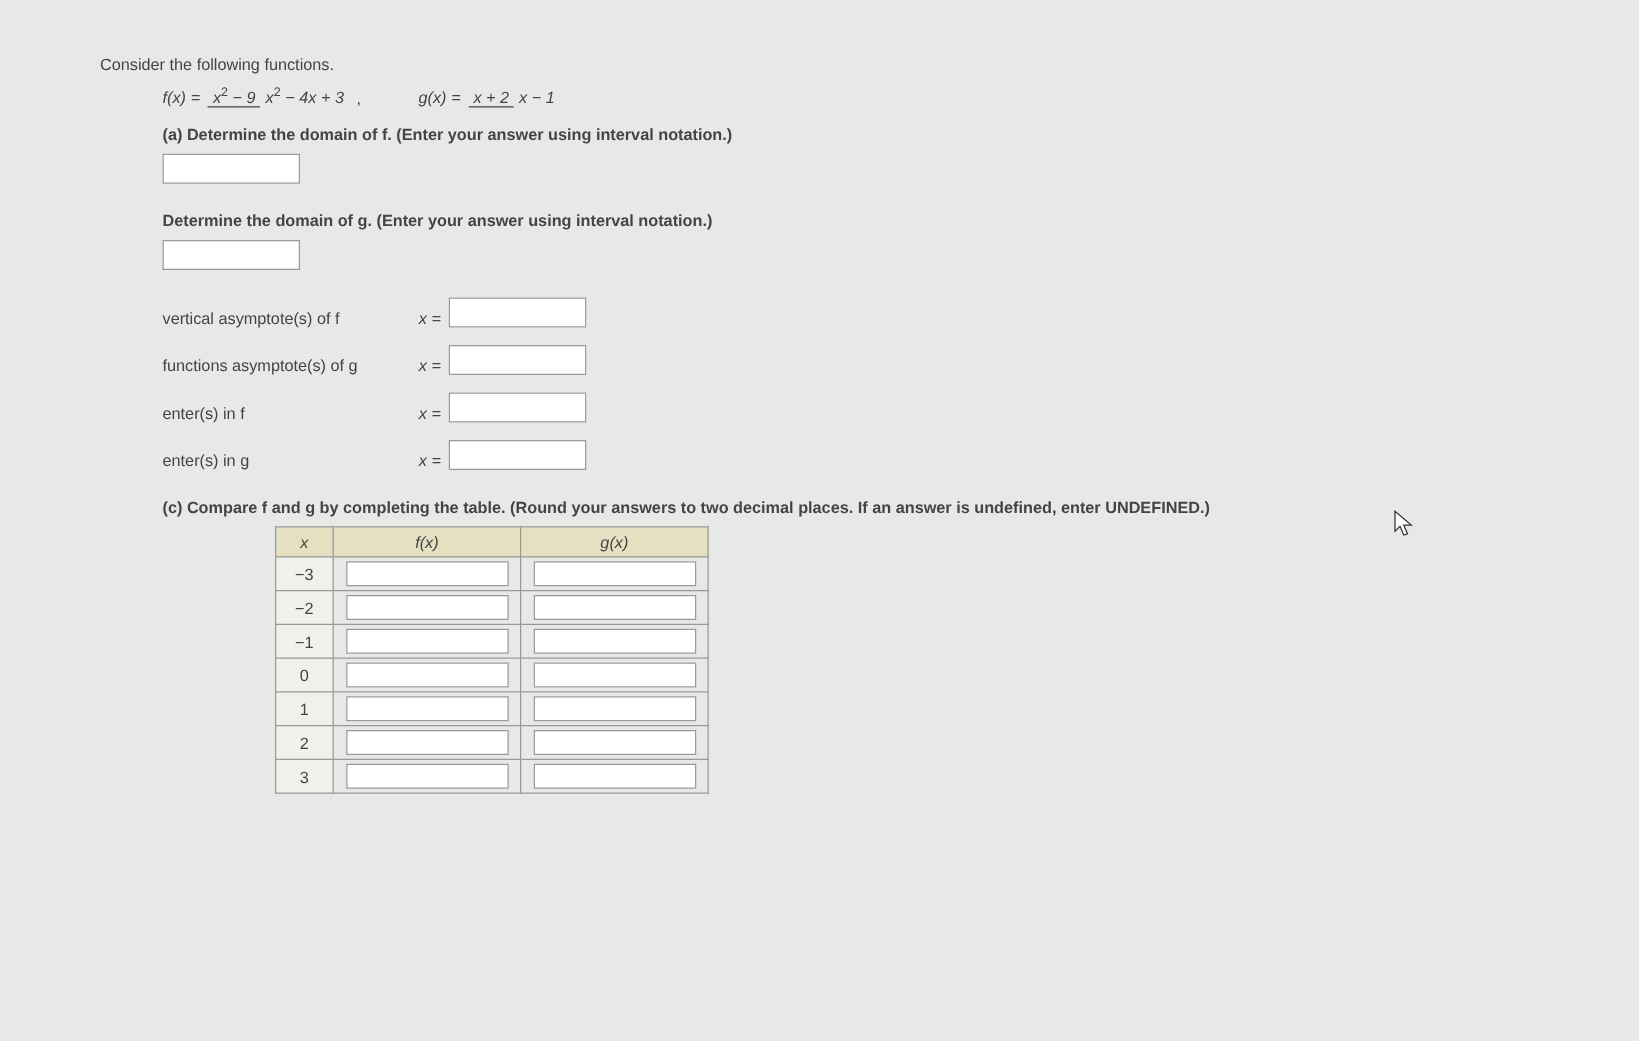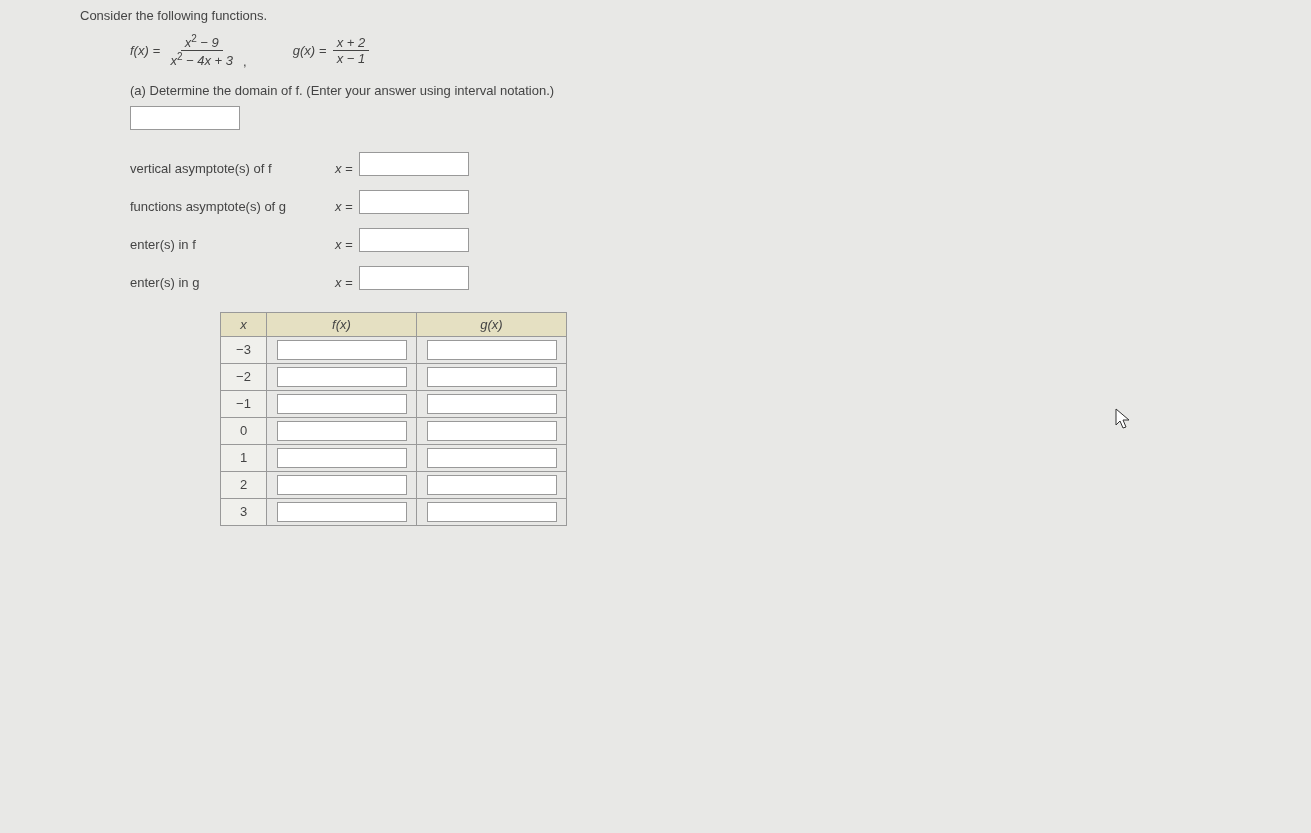--- a/index.html
+++ b/index.html
@@ -6,48 +6,49 @@
   body {
     font-family: Arial, Helvetica, sans-serif;
     font-size: 13px;
     color: #444;
     background: #e8e8e6;
     padding: 0;
     width: 1311px;
   }
   .page {
     padding: 8px 10px 10px 80px;
+    margin-top: 36px;
   }
   .prompt { margin-bottom: 10px; }
   .functions {
     margin: 8px 0 14px 50px;
     display: flex;
     align-items: center;
     gap: 30px;
   }
   .func {
     display: inline-flex;
     align-items: center;
     font-style: italic;
   }
   .frac {
     display: inline-flex;
-    flex-direction: column;
-    align-items: center;
+    flex-direction: row;
+    align-items: flex-start;
     font-style: normal;
     margin: 0 2px;
   }
   .frac .num, .frac .den { padding: 0 4px; font-style: italic; white-space: nowrap; }
   .frac .num { border-bottom: 1px solid #444; }
   .sup { font-size: 10px; vertical-align: super; font-style: normal;}
   .eq { margin: 0 4px; font-style: normal; }
   .comma { font-style: normal; align-self: flex-end; margin-left:-26px; margin-right: 16px;}
 
   .part { margin: 10px 0 22px 50px; }
-  .part-text { margin-bottom: 8px; }
+  .part-text { margin-bottom: 8px; font-weight: bold; }
   input.answer {
     border: 1px solid #999;
     background: #fff;
     height: 24px;
     width: 110px;
     padding: 2px 4px;
     font-size: 13px;
   }
   .row-b {
     display: flex;
@@ -118,20 +119,24 @@
         <span class="den">x − 1</span>
       </span>
     </span>
   </div>
 
   <div class="part">
     <div class="part-text">(a) Determine the domain of f. (Enter your answer using interval notation.)</div>
     <input class="answer" type="text" style="">
   </div>
 
+  <div class="part">
+    <div class="part-text">Determine the domain of g. (Enter your answer using interval notation.)</div>
+    <input class="answer" type="text" style="">
+  </div>
 
   <div class="part">
 
     <div class="row-b">
       <span class="label">vertical asymptote(s) of f</span>
       <span class="xeq">x =</span>
       <input class="answer" type="text" style="">
     </div>
 
     <div class="row-b">
@@ -147,20 +152,21 @@
     </div>
 
     <div class="row-b">
       <span class="label">enter(s) in g</span>
       <span class="xeq">x =</span>
       <input class="answer" type="text" style="">
     </div>
   </div>
 
   <div class="part">
+    <div class="part-text">(c) Compare f and g by completing the table. (Round your answers to two decimal places. If an answer is undefined, enter UNDEFINED.)</div>
     <table class="cmp">
       <thead>
         <tr>
           <th class="colx">x</th>
           <th class="colf">f(x)</th>
           <th class="colg">g(x)</th>
         </tr>
       </thead>
       <tbody>
         <tr>

